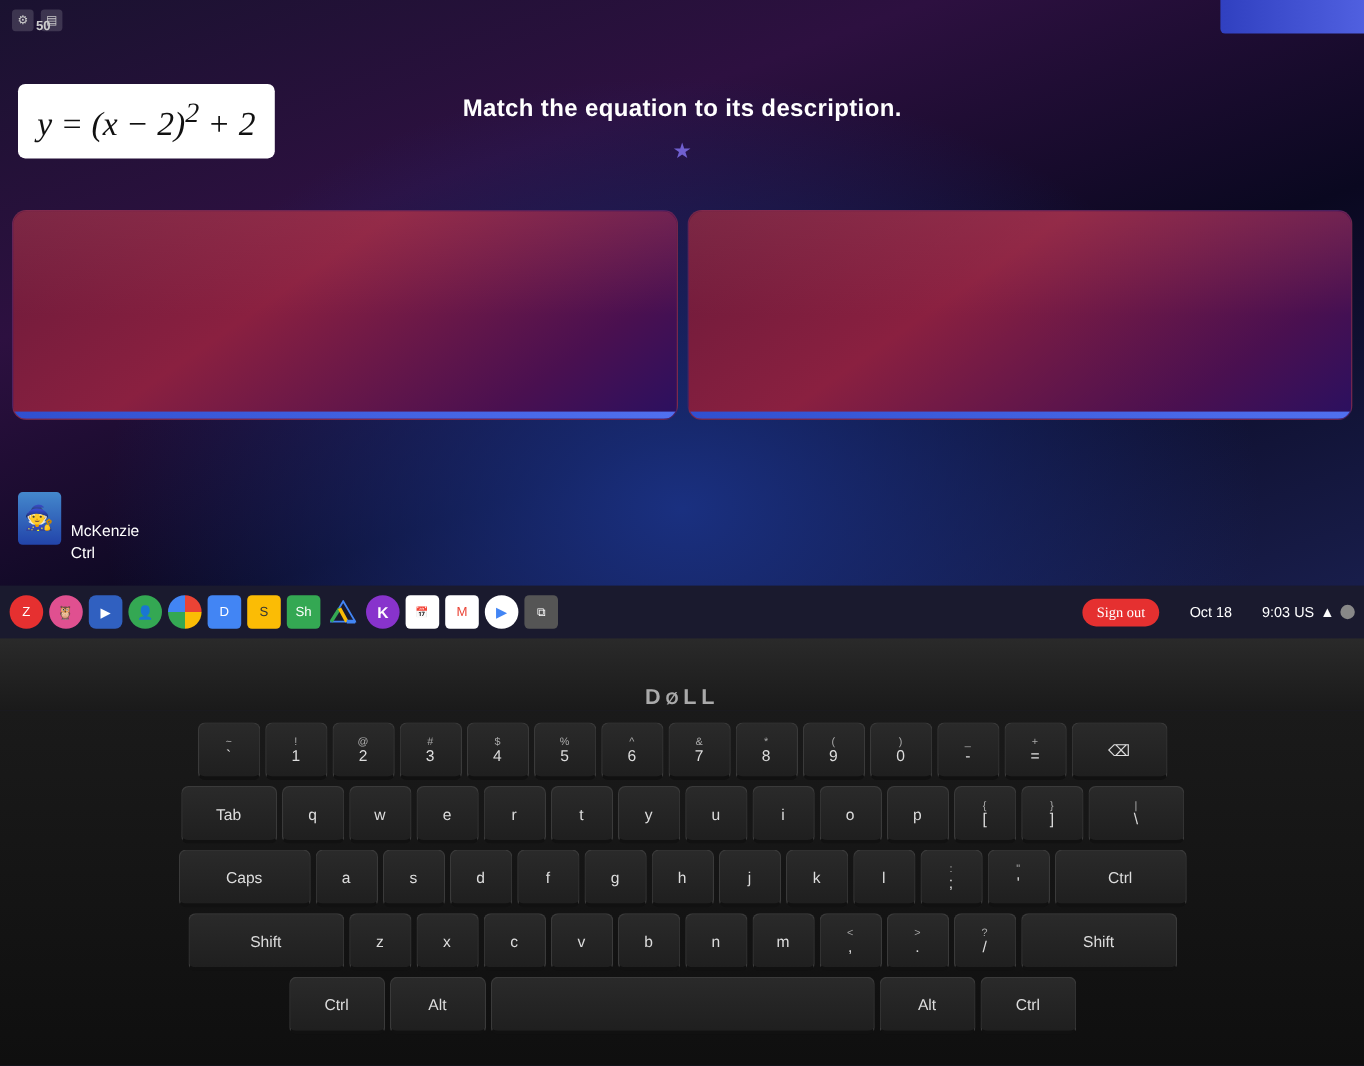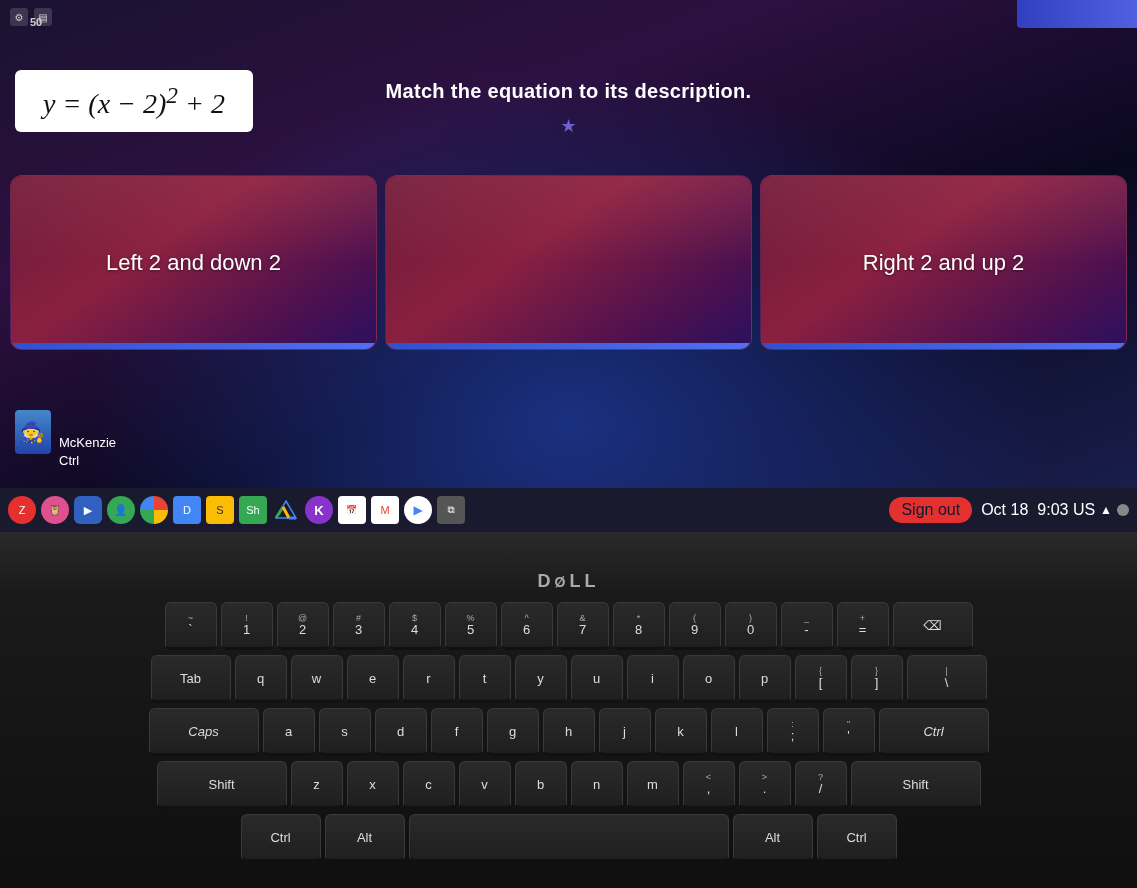--- a/index.html
+++ b/index.html
@@ -62,21 +62,21 @@
       border-radius: 0 0 0 4px;
     }
 
     
     .equation-box {
       position: absolute;
       top: 70px;
       left: 15px;
       background: white;
       border-radius: 6px;
-      padding: 12px 28px;
+      padding: 12px 16px;
       display: flex;
       align-items: center;
     }
     .equation-text {
       font-size: 28px;
       font-style: italic;
       color: #111;
       font-family: 'Times New Roman', serif;
     }
 
@@ -224,33 +224,34 @@
       font-size: 10px;
       color: #555;
       font-weight: bold;
     }
     .taskbar-icon.gmail { background: white; border-radius: 4px; }
     .taskbar-icon.play { background: white; border-radius: 50%; }
     .taskbar-icon.cast { background: #555; border-radius: 4px; }
 
     .sign-out-btn {
       background: #e53030;
-      color: #0f172a;
+      color: #ffffff;
       border: none;
       border-radius: 16px;
       padding: 4px 12px;
-      font-size: 16px;
+      font-size: 12px;
       cursor: pointer;
       white-space: nowrap;
+      font-family: Liberation Serif, serif;
     }
     .taskbar-time {
       color: white;
-      font-size: 16px;
+      font-size: 12px;
       white-space: nowrap;
-      margin-left: 4px;
+      margin-left: 20px;
     }
     .taskbar-spacer { flex: 1; }
 
     
     .bezel-bottom {
       width: 1137px;
       height: 60px;
       background: linear-gradient(180deg, #2a2a2a 0%, #1a1a1a 100%);
       position: absolute;
       top: 532px;
@@ -301,21 +302,21 @@
       flex-direction: column;
       align-items: center;
       justify-content: center;
       color: #ddd;
       font-size: 13px;
       font-weight: 500;
       cursor: pointer;
       flex-shrink: 0;
     }
     .key.wide { min-width: 80px; }
-    .key.extra-wide { min-width: 110px; font-style: italic; }
+    .key.extra-wide { min-width: 110px; }
     .key.space-key { min-width: 320px; }
     .key-sub {
       font-size: 9px;
       color: #aaa;
       line-height: 1;
     }
     .key-main {
       font-size: 13px;
       line-height: 1;
     }
@@ -344,28 +345,23 @@
     <div class="equation-text">
       <i>y</i> = (<i>x</i> − 2)<sup>2</sup> + 2
     </div>
   </div>
 
   <div class="instructions">Match the equation to its description.</div>
   <div class="star-icon">★</div>
 
   <div class="cards-container">
     <div class="card">
-      <div class="card-label">Left 2 and down 2</div>
       <div class="card-bottom-accent"></div>
     </div>
     <div class="card">
-      <div class="card-bottom-accent"></div>
-    </div>
-    <div class="card">
-      <div class="card-label">Right 2 and up 2</div>
       <div class="card-bottom-accent"></div>
     </div>
   </div>
 
   <div class="user-info">
     <div class="avatar">🧙</div>
     <div class="user-name">
       <div>McKenzie</div>
       <div>Ctrl</div>
     </div>

